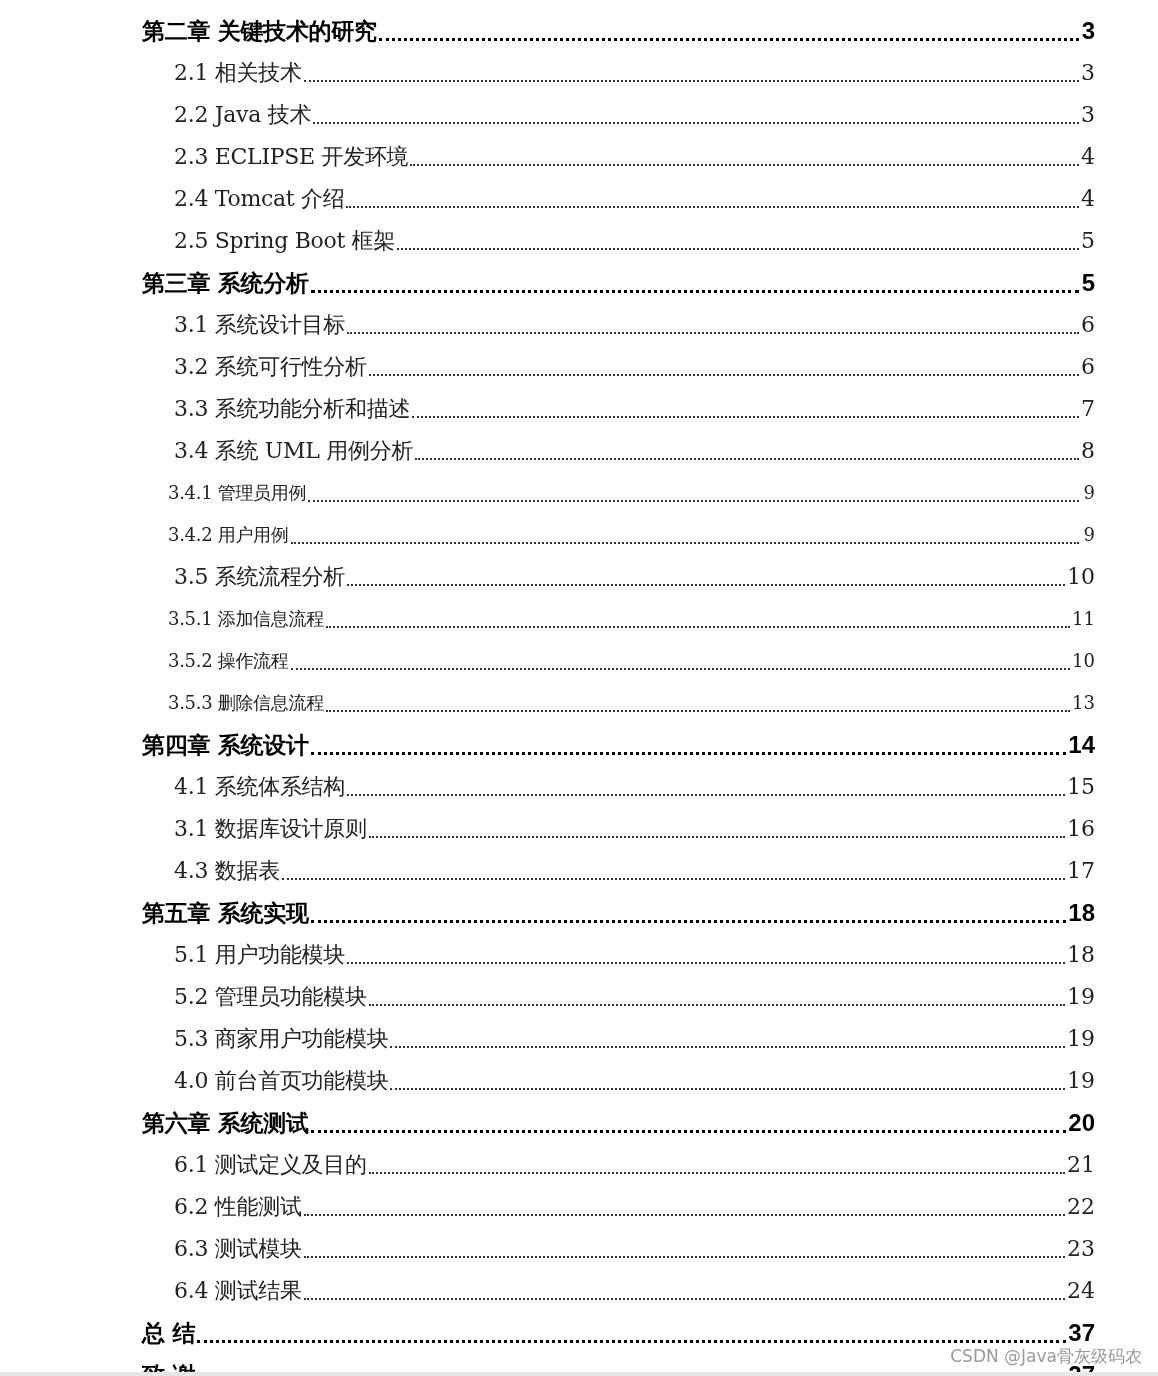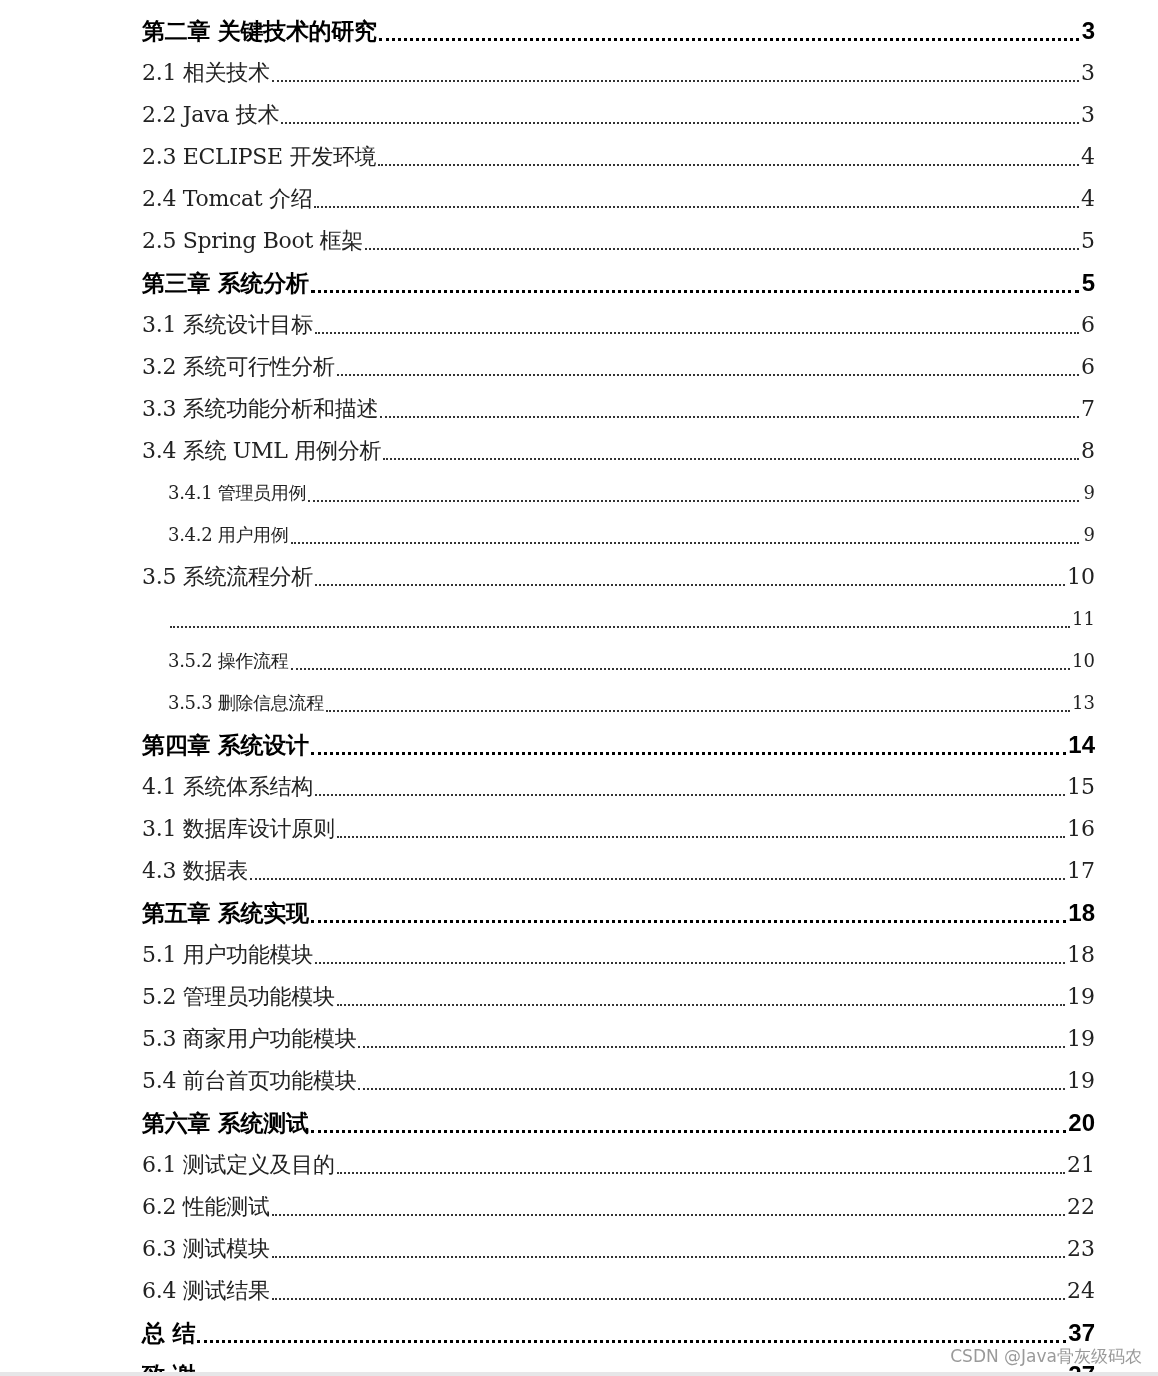--- a/index.html
+++ b/index.html
@@ -21,21 +21,21 @@
     top: 10px;
     width: 953px;
   }
   .toc-row {
     display: flex;
     align-items: flex-start;
     height: 42px;
     line-height: 42px;
     white-space: nowrap;
   }
-  .toc-row.level-2 { font-size: 22px; font-weight: normal; color: #222; }
+  .toc-row.level-2 { font-size: 22px; font-weight: normal; color: #222; margin-left: 32px; }
   .toc-row.level-3 { font-size: 18px; font-weight: normal; color: #222; padding-left: 26px; }
   .toc-row.level-1 {
     font-size: 23px;
     font-weight: bold;
     color: #000;
     font-family: "DejaVu Sans", "Liberation Sans", sans-serif;
   }
   .toc-title {
     flex: 0 0 auto;
     letter-spacing: -0.3px;
@@ -153,20 +153,21 @@
       <span class="toc-title">3.4.2 用户用例</span>
       <span class="toc-leader"></span>
       <span class="toc-page">9</span>
     </div>
     <div class="toc-row level-2">
       <span class="toc-title">3.5 系统流程分析</span>
       <span class="toc-leader"></span>
       <span class="toc-page">10</span>
     </div>
     <div class="toc-row level-3">
+      <span class="toc-title">3.5.1 添加信息流程</span>
       <span class="toc-leader"></span>
       <span class="toc-page">11</span>
     </div>
     <div class="toc-row level-3">
       <span class="toc-title">3.5.2 操作流程</span>
       <span class="toc-leader"></span>
       <span class="toc-page">10</span>
     </div>
     <div class="toc-row level-3">
       <span class="toc-title">3.5.3 删除信息流程</span>
@@ -207,21 +208,21 @@
       <span class="toc-title">5.2 管理员功能模块</span>
       <span class="toc-leader"></span>
       <span class="toc-page">19</span>
     </div>
     <div class="toc-row level-2">
       <span class="toc-title">5.3 商家用户功能模块</span>
       <span class="toc-leader"></span>
       <span class="toc-page">19</span>
     </div>
     <div class="toc-row level-2">
-      <span class="toc-title">5.4 前台首页功能模块</span>
+      <span class="toc-title">4.0 前台首页功能模块</span>
       <span class="toc-leader"></span>
       <span class="toc-page">19</span>
     </div>
     <div class="toc-row level-1">
       <span class="toc-title">第六章   系统测试</span>
       <span class="toc-leader"></span>
       <span class="toc-page">20</span>
     </div>
     <div class="toc-row level-2">
       <span class="toc-title">6.1 测试定义及目的</span>

